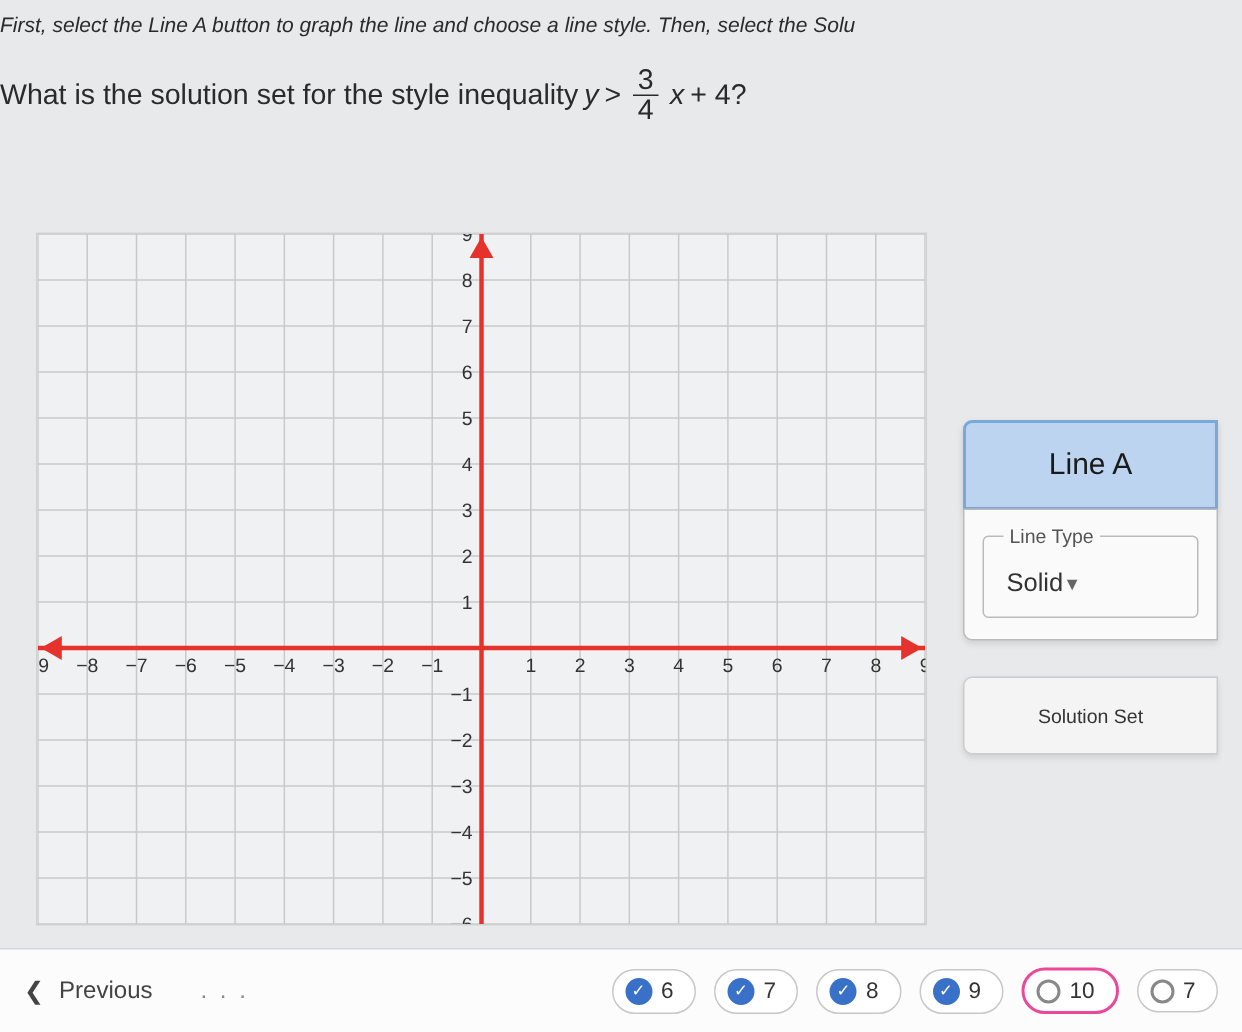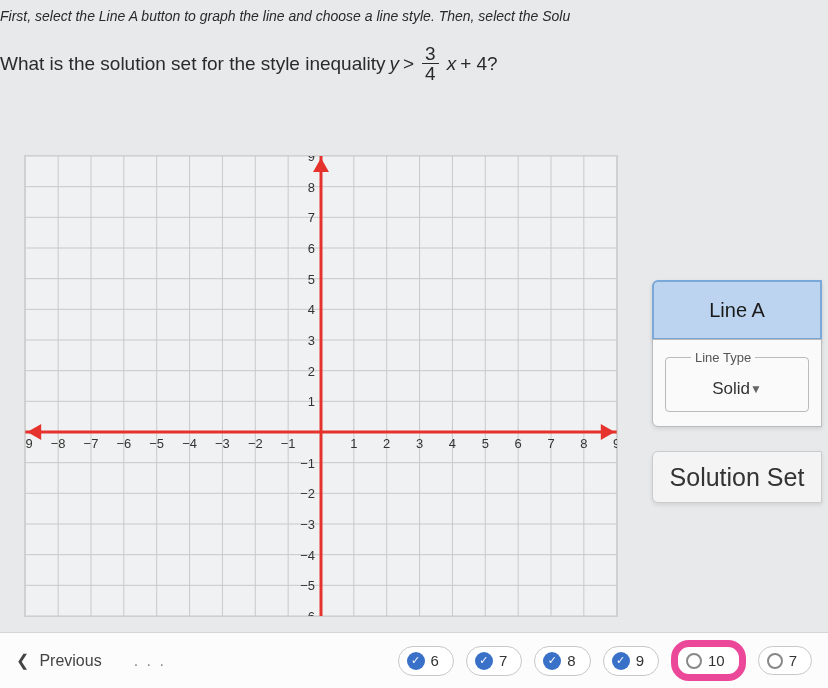--- a/index.html
+++ b/index.html
@@ -41,21 +41,21 @@
       left: 24px;
       top: 155px;
       width: 594px;
       height: 462px;
       background: #f0f1f2;
       border: 1px solid #d0d0d0;
     }
     .graph-svg { width: 100%; height: 100%; }
     .right-panel {
       position: absolute;
-      right: 6px;
+      right: 16px;
       top: 280px;
       width: 170px;
     }
     .line-a-btn {
       background: linear-gradient(#3a7fcf, #2f6db8);
       color: #fff;
       border: 2px solid #225a9a;
       border-radius: 6px 0 0 0;
       width: 100%;
       height: 60px;
@@ -73,47 +73,47 @@
       background: #fafafa;
       border: 1px solid #bbb;
       border-radius: 0 0 0 6px;
       padding: 10px 12px 14px;
       margin-top: -1px;
       box-shadow: 0 2px 4px rgba(0,0,0,.1);
     }
     .line-type-fieldset {
       border: 1px solid #bbb;
       border-radius: 4px;
-      padding: 10px 25px 8px;
+      padding: 10px 13px 8px;
       position: relative;
     }
     .line-type-legend {
       font-size: 13px;
       color: #555;
       padding: 0 4px;
       background: #fafafa;
     }
     .solid-dd {
       display: flex;
-      justify-content: center;
+      justify-content: flex-start;
       align-items: center;
       font-size: 17px;
       color: #333;
       padding: 4px 2px;
       cursor: pointer;
     }
     .chev { font-size: 12px; color: #666; }
     .solution-btn {
       margin-top: 24px;
       background: #f4f4f4;
       border: 1px solid #ccc;
       border-radius: 6px 0 0 6px;
       width: 100%;
       height: 52px;
-      font-size: 25px;
+      font-size: 13px;
       color: #333;
       display: flex;
       align-items: center;
       justify-content: center;
       box-shadow: 0 2px 4px rgba(0,0,0,.1);
     }
     .bottom-bar {
       position: absolute;
       left: 0;
       bottom: 0;
@@ -141,21 +141,21 @@
       gap: 6px;
       border: 1.5px solid #c8c8c8;
       border-radius: 18px;
       padding: 5px 14px 5px 8px;
       background: #fff;
       font-size: 15px;
       color: #333;
       cursor: pointer;
     }
     .page-pill.current {
-      border: 7px solid #ec4899;
+      border: 2px solid #ec4899;
     }
     .pill-icon {
       width: 18px; height: 18px; border-radius: 50%;
       display: flex; align-items: center; justify-content: center;
     }
     .pill-icon.done { background: #3a71c8; color: #fff; font-size: 11px; }
     .pill-icon.empty { border: 2px solid #888; width: 16px; height: 16px; }
   </style>
 </head>
 <body>

